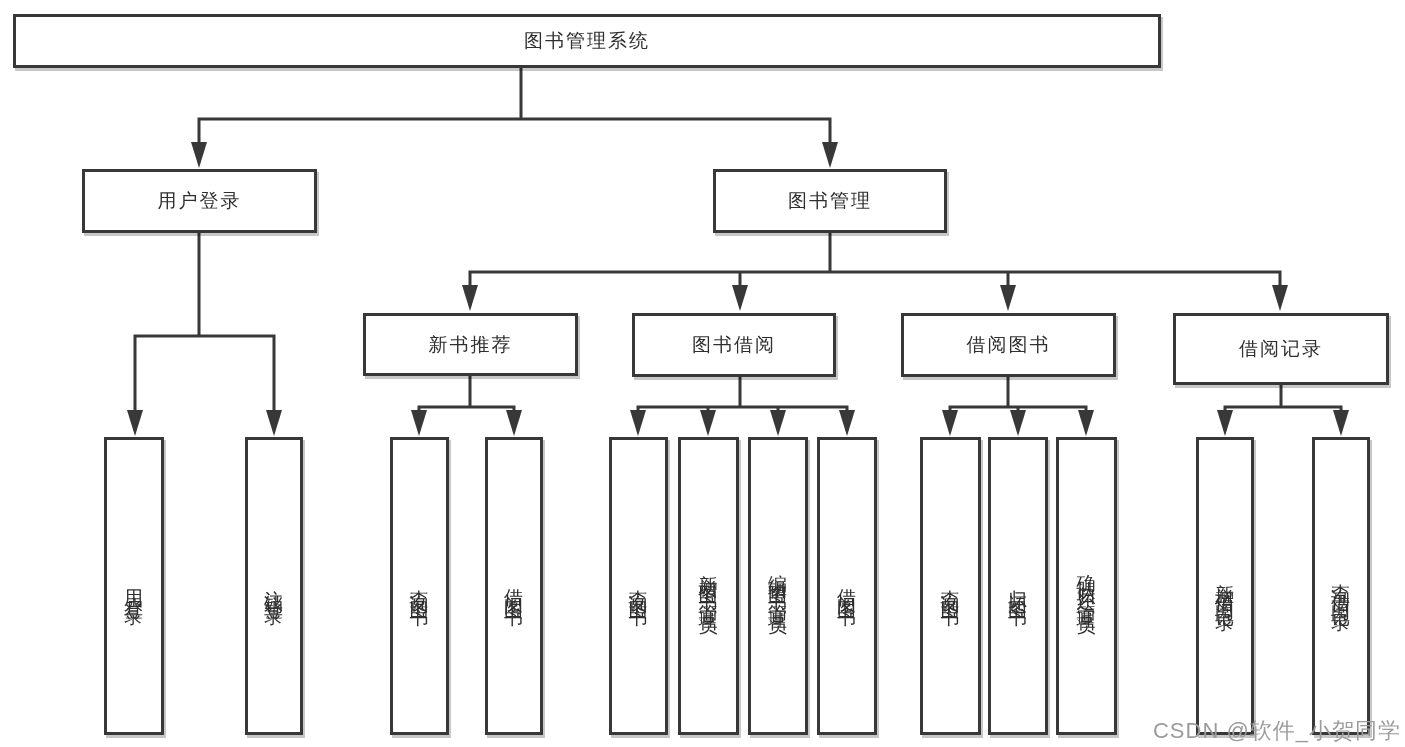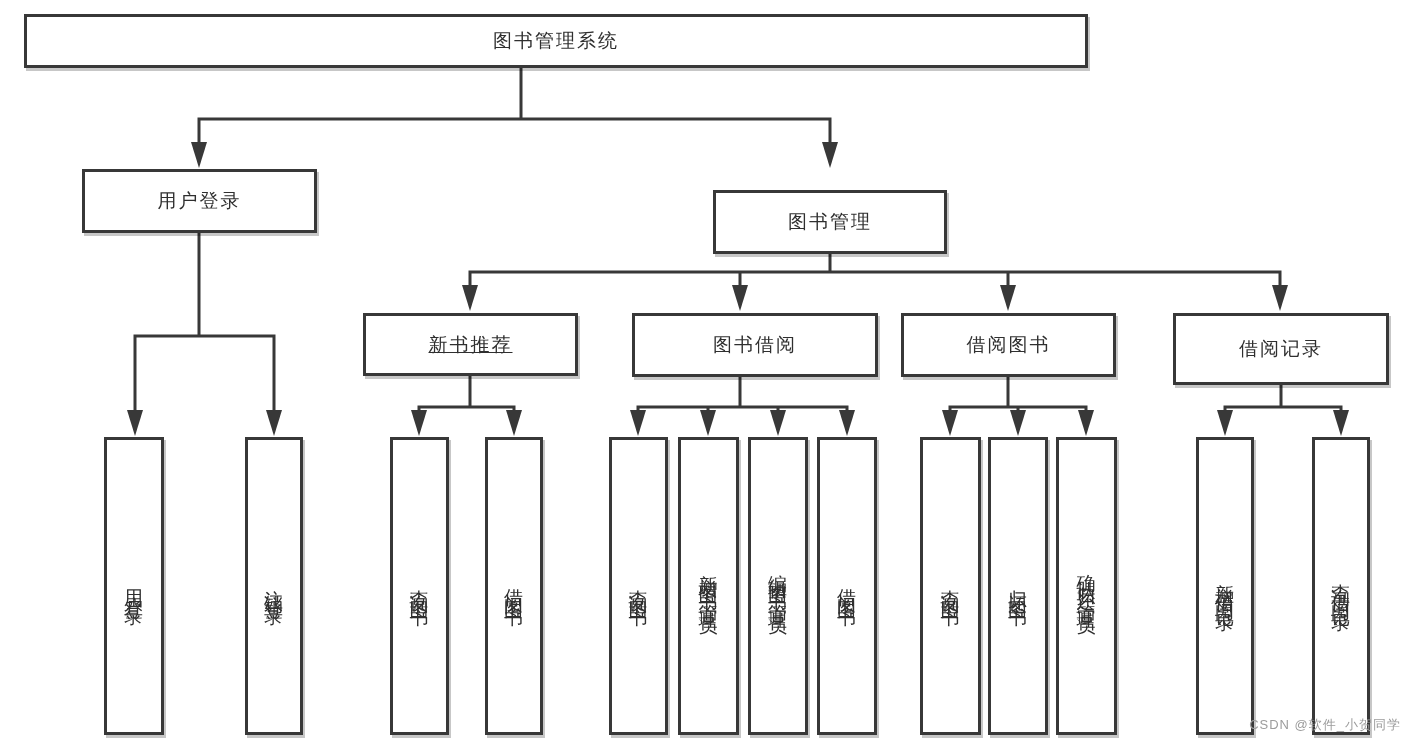--- a/index.html
+++ b/index.html
@@ -26,21 +26,21 @@
     box-shadow:2px 3px 0 rgba(0,0,0,0.22);
   }
   .hbox{font-size:19px;letter-spacing:2px;white-space:nowrap;}
   .vbox{
     writing-mode:vertical-rl;
     font-size:19px;letter-spacing:6px;
     line-height:1;white-space:nowrap;
   }
   .watermark{
     position:absolute;right:4px;top:716px;
-    color:var(--wm);font-size:13px;letter-spacing:1px;white-space:nowrap;
+    color:var(--wm);font-size:22px;letter-spacing:1px;white-space:nowrap;
   }
 </style>
 </head>
 <body>
 
 <div class="stage">
 
   <svg class="wires" width="1405" height="747" viewBox="0 0 1405 747">
 
     <g>
@@ -84,27 +84,27 @@
       <polygon points="1078,410 1094,410 1086,436"></polygon>
     </g>
 
     <g>
       <path d="M1281 377 V407 M1225 407 H1341 M1225 405.5 V412 M1341 405.5 V412"></path>
       <polygon points="1217,410 1233,410 1225,436"></polygon>
       <polygon points="1333,410 1349,410 1341,436"></polygon>
     </g>
   </svg>
 
-  <div class="box hbox" style="left:24px;top:14px;width:1064px;height:54px;">图书管理系统</div>
+  <div class="box hbox" style="left:13px;top:14px;width:1148px;height:54px;">图书管理系统</div>
 
   <div class="box hbox" style="left:82px;top:169px;width:235px;height:64px;">用户登录</div>
-  <div class="box hbox" style="left:713px;top:169px;width:234px;height:64px;margin-top:21px;">图书管理</div>
+  <div class="box hbox" style="left:713px;top:169px;width:234px;height:64px;">图书管理</div>
 
-  <div class="box hbox" style="left:363px;top:313px;width:215px;height:63px;text-decoration:underline;">新书推荐</div>
-  <div class="box hbox" style="left:632px;top:313px;width:246px;height:64px;">图书借阅</div>
+  <div class="box hbox" style="left:363px;top:313px;width:215px;height:63px;">新书推荐</div>
+  <div class="box hbox" style="left:632px;top:313px;width:204px;height:64px;">图书借阅</div>
   <div class="box hbox" style="left:901px;top:313px;width:215px;height:64px;">借阅图书</div>
   <div class="box hbox" style="left:1173px;top:313px;width:216px;height:72px;">借阅记录</div>
 
   <div class="box vbox" style="left:104px;top:437px;width:60px;height:298px;">用户登录</div>
   <div class="box vbox" style="left:245px;top:437px;width:58px;height:298px;">注销登录</div>
 
   <div class="box vbox" style="left:390px;top:437px;width:59px;height:298px;">查询图书</div>
   <div class="box vbox" style="left:485px;top:437px;width:58px;height:298px;">借阅图书</div>
 
   <div class="box vbox" style="left:609px;top:437px;width:59px;height:298px;">查询图书</div>

